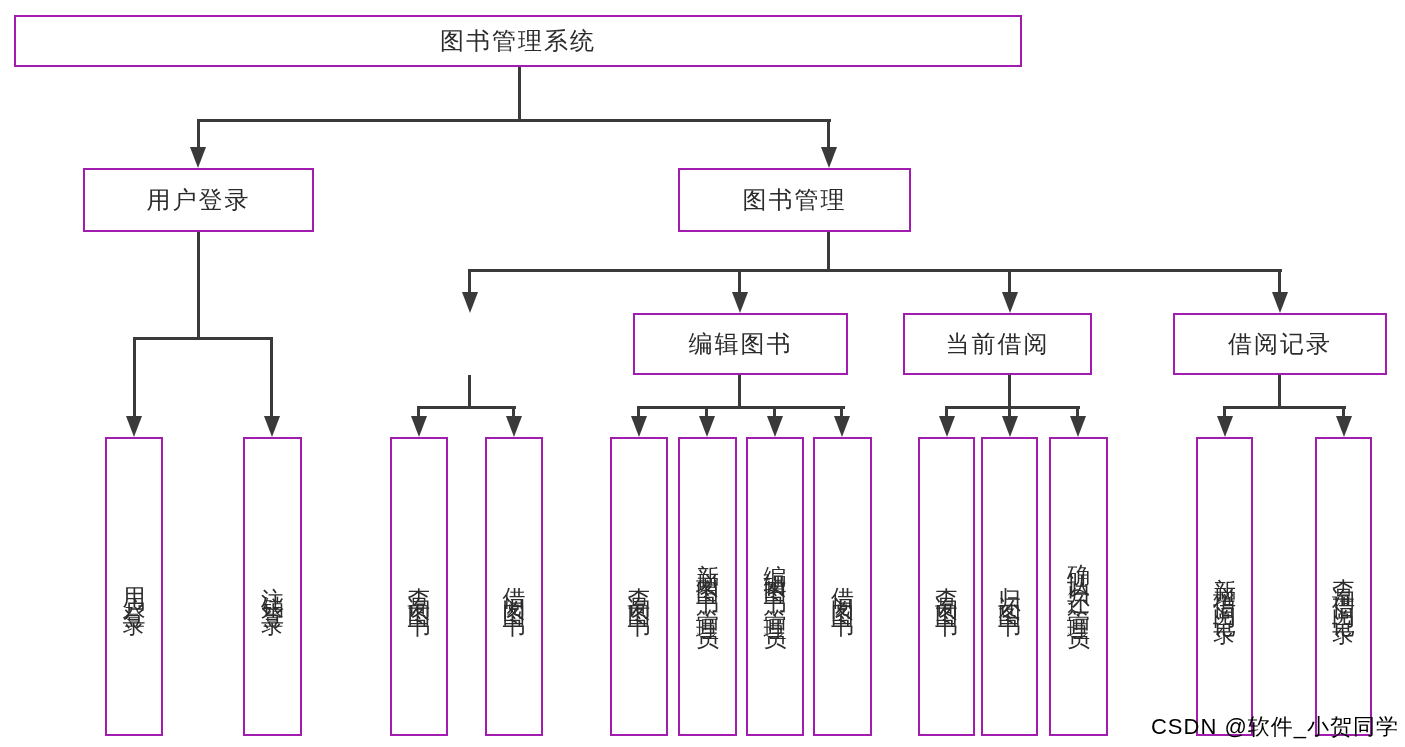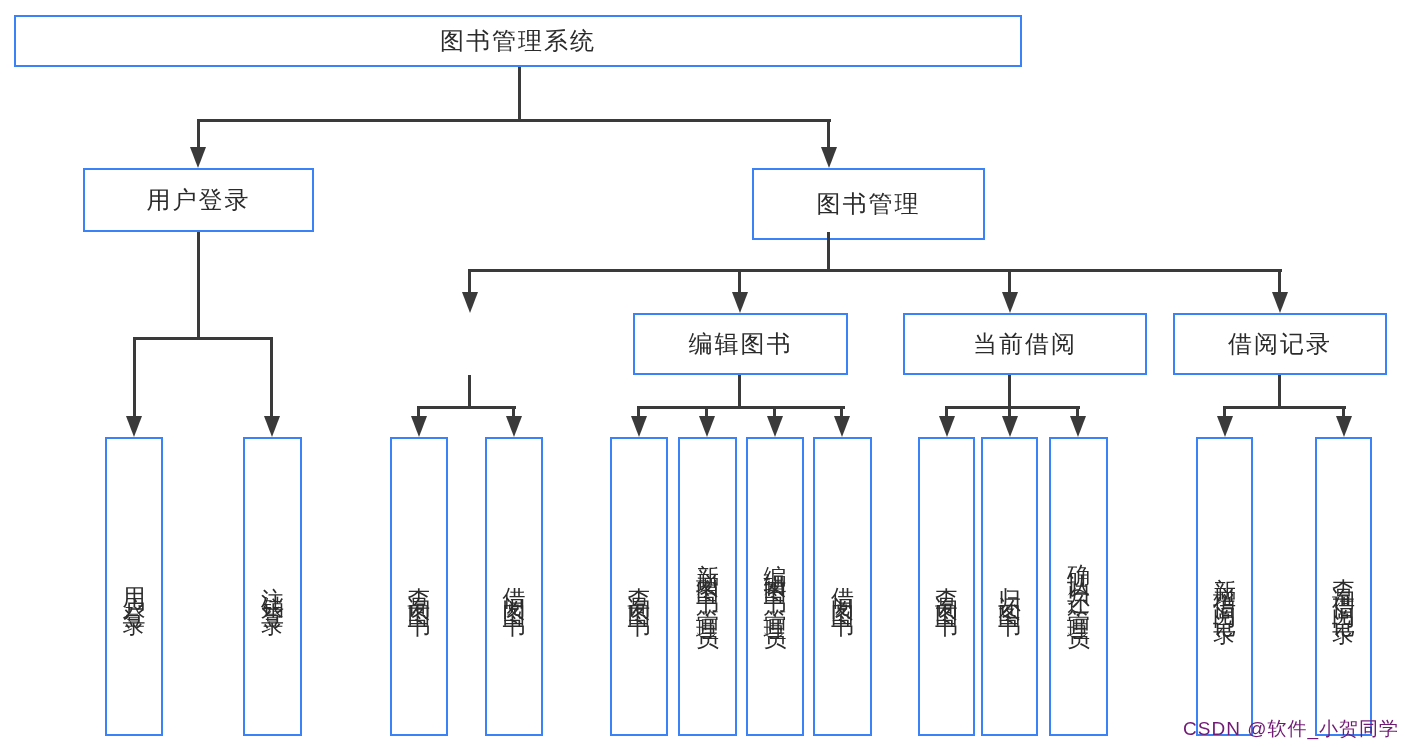--- a/index.html
+++ b/index.html
@@ -1,51 +1,51 @@
 <!DOCTYPE html>
 <html><head>
 <meta charset="utf-8">
 <style>
   html,body{margin:0;padding:0;background:#ffffff;}
   .canvas{
     position:relative;width:1405px;height:747px;background:#ffffff;
     font-family:"Liberation Sans","DejaVu Sans",sans-serif;overflow:hidden;
   }
   .box{
-    position:absolute;box-sizing:border-box;border:2px solid #3b82f6;background:#ffffff;
+    position:absolute;box-sizing:border-box;border:2px solid #a21caf;background:#ffffff;
     display:flex;align-items:center;justify-content:center;color:#2b2b2b;
   }
   .box.h{font-size:24px;letter-spacing:2px;white-space:nowrap;}
   .box.v{
     writing-mode:vertical-rl;text-orientation:mixed;
     font-size:23px;letter-spacing:9px;line-height:1;
   }
   .ln{position:absolute;background:#3a3a3a;}
   .ar{
     position:absolute;width:0;height:0;
     border-left:8px solid transparent;border-right:8px solid transparent;
     border-top:21px solid #3a3a3a;
   }
   .watermark{
-    position:absolute;right:6px;bottom:5px;font-size:19px;letter-spacing:1px;
-    color:#701a75;z-index:5;white-space:nowrap;
+    position:absolute;right:6px;bottom:5px;font-size:22px;letter-spacing:1px;
+    color:#000000;z-index:5;white-space:nowrap;
   }
 </style>
 </head>
 <body>
 
 <div class="canvas">
 
   <div class="box h" style="left:14px;top:15px;width:1008px;height:52px;">图书管理系统</div>
 
   <div class="box h" style="left:83px;top:168px;width:231px;height:64px;">用户登录</div>
-  <div class="box h" style="left:752px;top:168px;width:233px;height:72px;">图书管理</div>
+  <div class="box h" style="left:678px;top:168px;width:233px;height:64px;">图书管理</div>
 
   <div class="box h" style="left:633px;top:313px;width:215px;height:62px;">编辑图书</div>
-  <div class="box h" style="left:903px;top:313px;width:244px;height:62px;">当前借阅</div>
+  <div class="box h" style="left:903px;top:313px;width:189px;height:62px;">当前借阅</div>
   <div class="box h" style="left:1173px;top:313px;width:214px;height:62px;">借阅记录</div>
 
   <div class="box v" style="left:105px;top:437px;width:58px;height:299px;">用户登录</div>
   <div class="box v" style="left:243px;top:437px;width:59px;height:299px;">注销登录</div>
 
   <div class="box v" style="left:390px;top:437px;width:58px;height:299px;">查询图书</div>
   <div class="box v" style="left:485px;top:437px;width:58px;height:299px;">借阅图书</div>
 
   <div class="box v" style="left:610px;top:437px;width:58px;height:299px;">查询图书</div>
   <div class="box v" style="left:678px;top:437px;width:59px;height:299px;">新增图书（管理员）</div>

